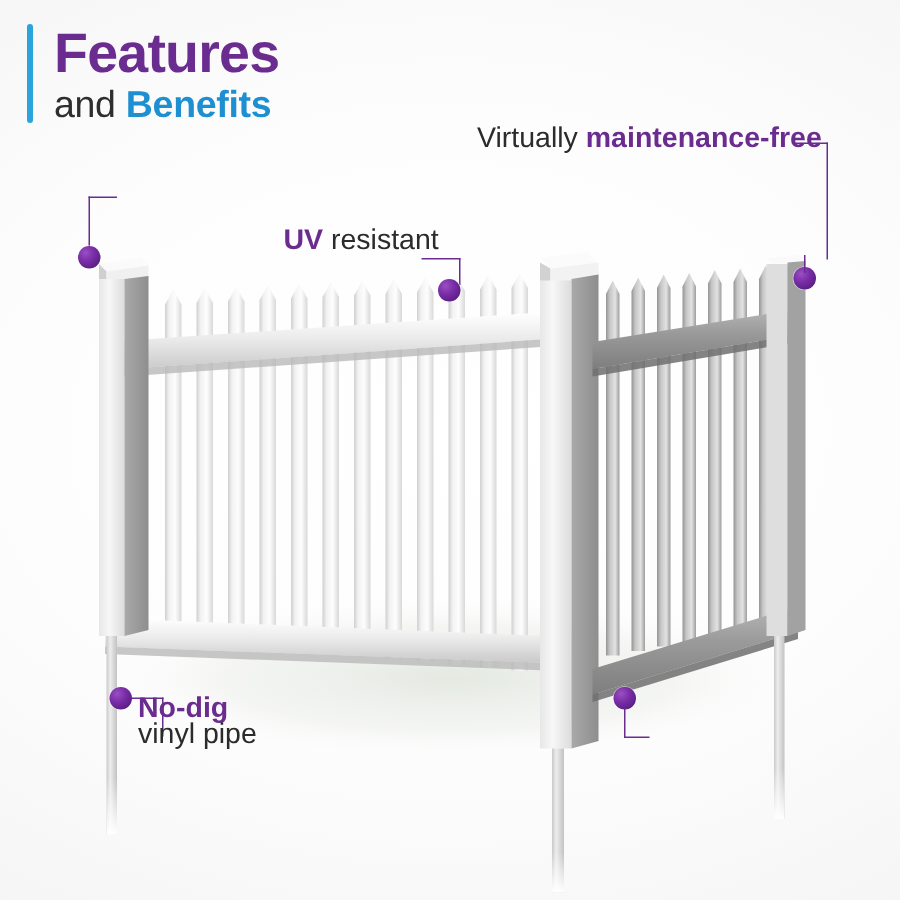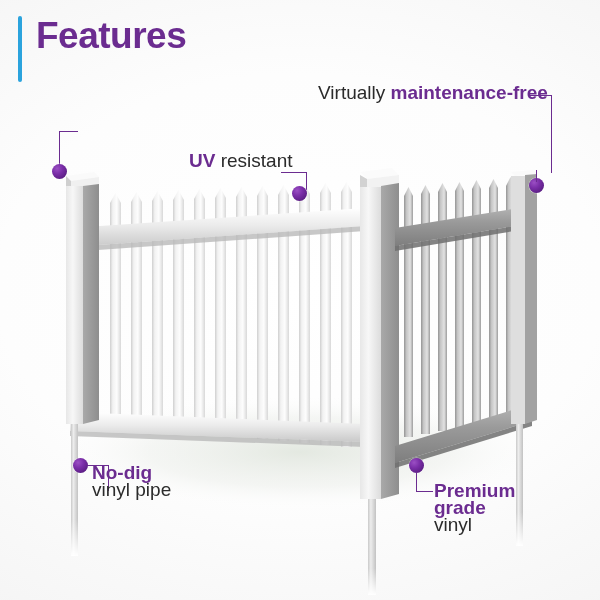--- a/index.html
+++ b/index.html
@@ -48,20 +48,23 @@
 </style>
 </head>
 <body>
 
 <div id="stage">
 
   <div class="header">
     <div class="accent-bar"></div>
     <div class="titles">
       <div class="title-main">Features</div>
+      <div class="title-sub">
+        <span class="and">and </span><span class="benefits">Benefits</span>
+      </div>
     </div>
   </div>
 
   <svg id="scene" viewBox="0 0 600 600" xmlns="http://www.w3.org/2000/svg">
     <defs>
       <linearGradient id="gPicketL" x1="0" y1="0" x2="1" y2="0">
         <stop offset="0" stop-color="#cfcfcf"></stop>
         <stop offset="0.25" stop-color="#f2f2f2"></stop>
         <stop offset="0.62" stop-color="#fdfdfd"></stop>
         <stop offset="1" stop-color="#d8d8d8"></stop>
@@ -211,19 +214,14 @@
   <div class="lead h" style="left:88px;top:465px;width:21px;"></div>
   <div class="lead v" style="left:108px;top:465px;height:26px;"></div>
   <div class="callout" style="left:92px;top:464px;">
     <div><span class="hl">No-dig</span></div>
     <div><span class="rg">vinyl pipe</span></div>
   </div>
 
   <div class="dot" style="left:409px;top:458px;"></div>
   <div class="lead v" style="left:416px;top:472px;height:20px;"></div>
   <div class="lead h" style="left:416px;top:491px;width:17px;"></div>
-  <div class="callout" style="left:434px;top:482px;">
-    <div><span class="hl">Premium</span></div>
-    <div><span class="hl">grade</span></div>
-    <div><span class="rg">vinyl</span></div>
-  </div>
 
 </div>
 
 </body></html>

